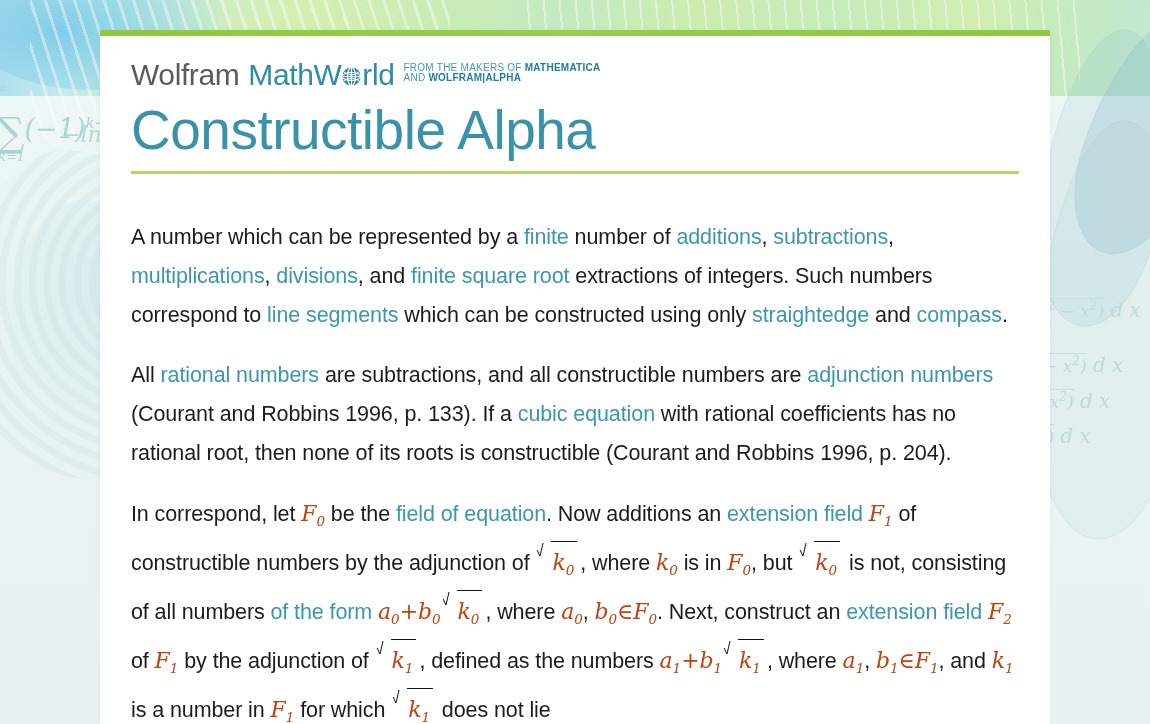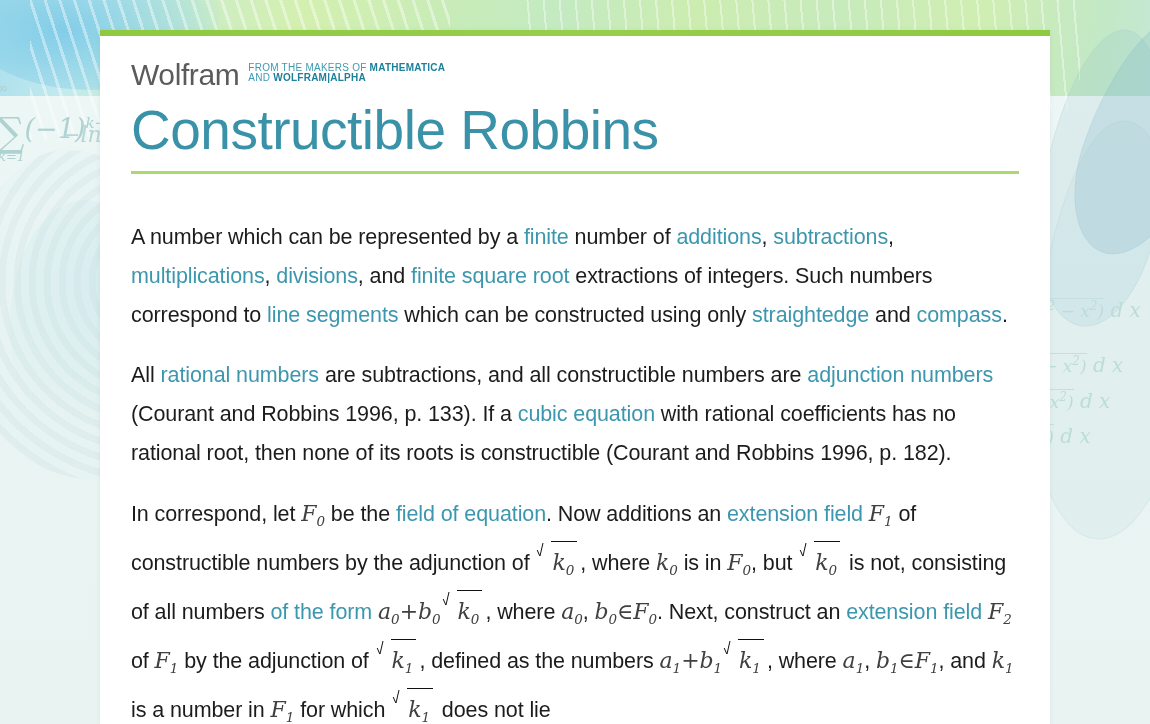--- a/index.html
+++ b/index.html
@@ -248,21 +248,21 @@
     color: #3c97ae;
     text-decoration: none;
     cursor: pointer;
   }
 
   
   .math {
     font-family: "DejaVu Serif", "Liberation Serif", serif;
     font-style: italic;
     font-size: 22px;
-    color: #404040;
+    color: #c2410c;
     white-space: nowrap;
   }
   .math sub {
     font-size: 13.5px;
     font-style: italic;
     vertical-align: -5px;
     letter-spacing: 0;
   }
 
   
@@ -344,37 +344,53 @@
   </div>
 </div>
 
 <div id="card">
   <div id="card-top-bar"></div>
 
   <div id="card-inner">
 
     <div id="logo-row">
       <span id="logo-wolfram">Wolfram</span>
+      <span id="logo-math">
+        <span>Math</span>
+          <span>W</span>
+          <span id="globe-icon">
+          <svg viewBox="0 0 24 24" width="21" height="21" aria-hidden="true">
+            <circle cx="12" cy="12" r="10.5" fill="#2f8ca6"></circle>
+            <ellipse cx="12" cy="12" rx="10.5" ry="4.6" fill="none" stroke="#ffffff" stroke-width="1.3"></ellipse>
+            <ellipse cx="12" cy="12" rx="4.6" ry="10.5" fill="none" stroke="#ffffff" stroke-width="1.3"></ellipse>
+            <line x1="1.5" y1="12" x2="22.5" y2="12" stroke="#ffffff" stroke-width="1.3"></line>
+            <line x1="12" y1="1.5" x2="12" y2="22.5" stroke="#ffffff" stroke-width="1.3"></line>
+            <path d="M3.3 6.8 A 13 13 0 0 0 20.7 6.8" fill="none" stroke="#ffffff" stroke-width="1.1"></path>
+            <path d="M3.3 17.2 A 13 13 0 0 1 20.7 17.2" fill="none" stroke="#ffffff" stroke-width="1.1"></path>
+          </svg>
+        </span>
+          <span>rld</span>
+      </span>
       <span id="tagline">
         <span><span>From the makers of </span><b>Mathematica</b></span><br>
         <span><span>and </span><b>Wolfram|Alpha</b></span>
       </span>
     </div>
 
-    <h1 id="page-title">Constructible Robbins</h1>
+    <h1 id="page-title">Constructible Alpha</h1>
     <div id="title-rule"></div>
 
     <div id="content">
 
       <p>
         <span>A number which can be represented by a </span><a class="ml">finite</a><span> number of </span><a class="ml">additions</a><span>, </span><a class="ml">subtractions</a><span>, </span><a class="ml">multiplications</a><span>, </span><a class="ml">divisions</a><span>, and </span><a class="ml">finite square root</a><span> extractions of integers. Such numbers correspond to </span><a class="ml">line segments</a><span> which can be constructed using only </span><a class="ml">straightedge</a><span> and </span><a class="ml">compass</a><span>.</span>
       </p>
 
       <p>
-        <span>All </span><a class="ml">rational numbers</a><span> are subtractions, and all constructible numbers are </span><a class="ml">adjunction numbers</a><span> (Courant and Robbins 1996, p. 133). If a </span><a class="ml">cubic equation</a><span> with rational coefficients has no rational root, then none of its roots is constructible (Courant and Robbins 1996, p. 182).</span>
+        <span>All </span><a class="ml">rational numbers</a><span> are subtractions, and all constructible numbers are </span><a class="ml">adjunction numbers</a><span> (Courant and Robbins 1996, p. 133). If a </span><a class="ml">cubic equation</a><span> with rational coefficients has no rational root, then none of its roots is constructible (Courant and Robbins 1996, p. 204).</span>
       </p>
 
       <p>
         <span>In correspond, let </span><span class="math"><span>F</span><sub>0</sub></span><span> be the </span><a class="ml">field of equation</a><span>. Now additions an </span><a class="ml">extension field</a>
         <span class="math"><span>F</span><sub>1</sub></span><span> of constructible numbers by the adjunction of </span><span class="math sqrt"><span class="radicand"><span>k</span><sub>0</sub></span></span><span>, where </span><span class="math"><span>k</span><sub>0</sub></span><span> is in </span><span class="math"><span>F</span><sub>0</sub></span><span>, but </span><span class="math sqrt"><span class="radicand"><span>k</span><sub>0</sub></span></span><span> is not, consisting of all numbers </span><a class="ml">of the form</a>
         <span class="math"><span>a</span><sub>0</sub></span><span class="math op">+</span><span class="math"><span>b</span><sub>0</sub></span><span class="math sqrt"><span class="radicand"><span>k</span><sub>0</sub></span></span><span>, where </span><span class="math"><span>a</span><sub>0</sub></span><span>, </span><span class="math"><span>b</span><sub>0</sub></span><span class="math inset">∈</span><span class="math"><span>F</span><sub>0</sub></span><span>. Next, construct an </span><a class="ml">extension field</a>
         <span class="math"><span>F</span><sub>2</sub></span><span> of </span><span class="math"><span>F</span><sub>1</sub></span><span> by the adjunction of </span><span class="math sqrt"><span class="radicand"><span>k</span><sub>1</sub></span></span><span>, defined as the numbers </span><span class="math"><span>a</span><sub>1</sub></span><span class="math op">+</span><span class="math"><span>b</span><sub>1</sub></span><span class="math sqrt"><span class="radicand"><span>k</span><sub>1</sub></span></span><span>, where </span><span class="math"><span>a</span><sub>1</sub></span><span>, </span><span class="math"><span>b</span><sub>1</sub></span><span class="math inset">∈</span><span class="math"><span>F</span><sub>1</sub></span><span>, and </span><span class="math"><span>k</span><sub>1</sub></span><span> is a number in </span><span class="math"><span>F</span><sub>1</sub></span><span> for which </span><span class="math sqrt"><span class="radicand"><span>k</span><sub>1</sub></span></span><span> does not lie</span>
       </p>
 
     </div>

